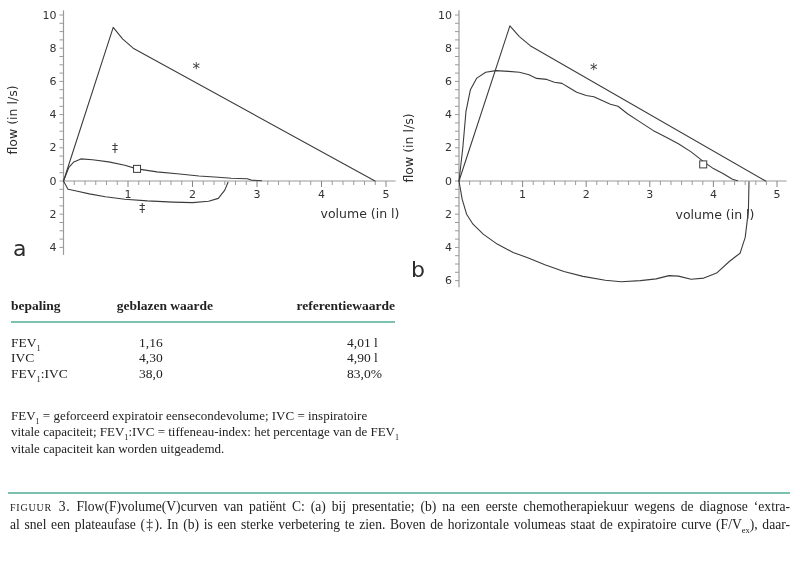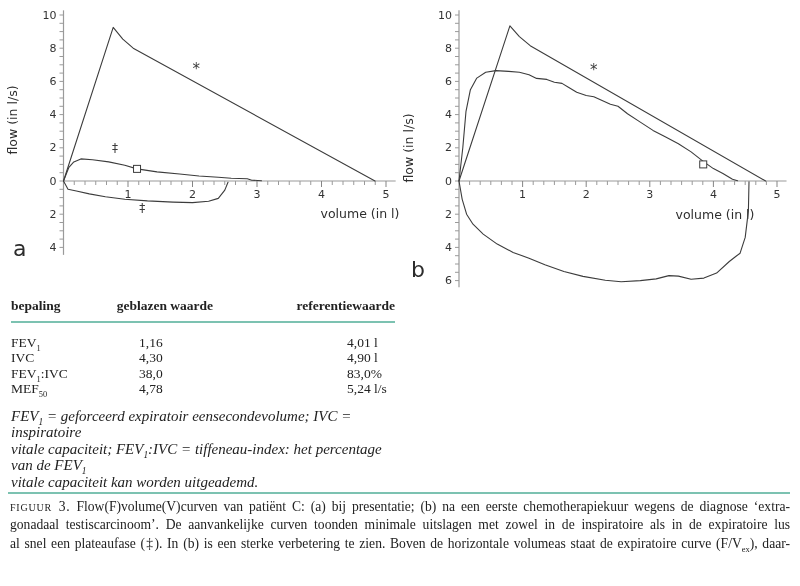--- a/index.html
+++ b/index.html
@@ -13,21 +13,21 @@
   #letter-b{left:411px;top:259px;}
 
   .lungtable{position:absolute;left:11px;top:297px;width:384px;font-size:13.5px;}
   .tr{display:flex;line-height:15.6px;}
   .thead{font-weight:bold;line-height:17px;}
   .c1{width:128px;}
   .c2{width:162px;}
   .c3{flex:1;margin-left:46px;}
   .table-rule{height:1.5px;background:#7cc2b1;margin:7px 0 12px 0;border:0;}
 
-  .footnote{position:absolute;left:11px;top:408px;width:394px;font-size:15px;line-height:16.4px;font-style:italic;}
+  .footnote{position:absolute;left:11px;top:408px;width:394px;font-size:13px;line-height:16.4px;}
 
   .caption-rule{position:absolute;left:8px;top:492px;width:782px;height:2px;background:#7cc2b1;}
   .caption{position:absolute;left:10px;top:498px;width:780px;font-size:13.6px;line-height:18.3px;}
   .cap-line{text-align:justify;text-align-last:justify;}
   .cap-line.last{text-align-last:left;}
   .sc{font-variant:small-caps;letter-spacing:0.8px;}
   sub{font-size:0.62em;line-height:0;}
 </style>
 </head>
 <body>
@@ -226,34 +226,28 @@
     <div class="tr">
       <span class="c1">IVC</span>
       <span class="c2">4,30</span>
       <span class="c3">4,90 l</span>
     </div>
     <div class="tr">
       <span class="c1">FEV<sub>1</sub>:IVC</span>
       <span class="c2">38,0</span>
       <span class="c3">83,0%</span>
     </div>
-    <div class="tr">
-      <span class="c1">MEF<sub>50</sub></span>
-      <span class="c2">4,78</span>
-      <span class="c3">5,24 l/s</span>
-    </div>
   </div>
 
   <div class="footnote">
     <div>FEV<sub>1</sub> = geforceerd expiratoir eensecondevolume; IVC = inspiratoire</div>
     <div>vitale capaciteit; FEV<sub>1</sub>:IVC = tiffeneau-index: het percentage van de FEV<sub>1</sub></div>
     <div>vitale capaciteit kan worden uitgeademd.</div>
   </div>
 
   <div class="caption-rule"></div>
 
   <div class="caption">
     <div class="cap-line"><span class="sc">figuur 3.</span> Flow(F)volume(V)curven van patiënt C: (a) bij presentatie; (b) na een eerste chemotherapiekuur wegens de diagnose ‘extra-</div>
-    <div class="cap-line">gonadaal testiscarcinoom’. De aanvankelijke curven toonden minimale uitslagen met zowel in de inspiratoire als in de expiratoire lus</div>
     <div class="cap-line">al snel een plateaufase (‡). In (b) is een sterke verbetering te zien. Boven de horizontale volumeas staat de expiratoire curve (F/V<sub>ex</sub>), daar-</div>
   </div>
 
 </div>
 
 </body></html>

